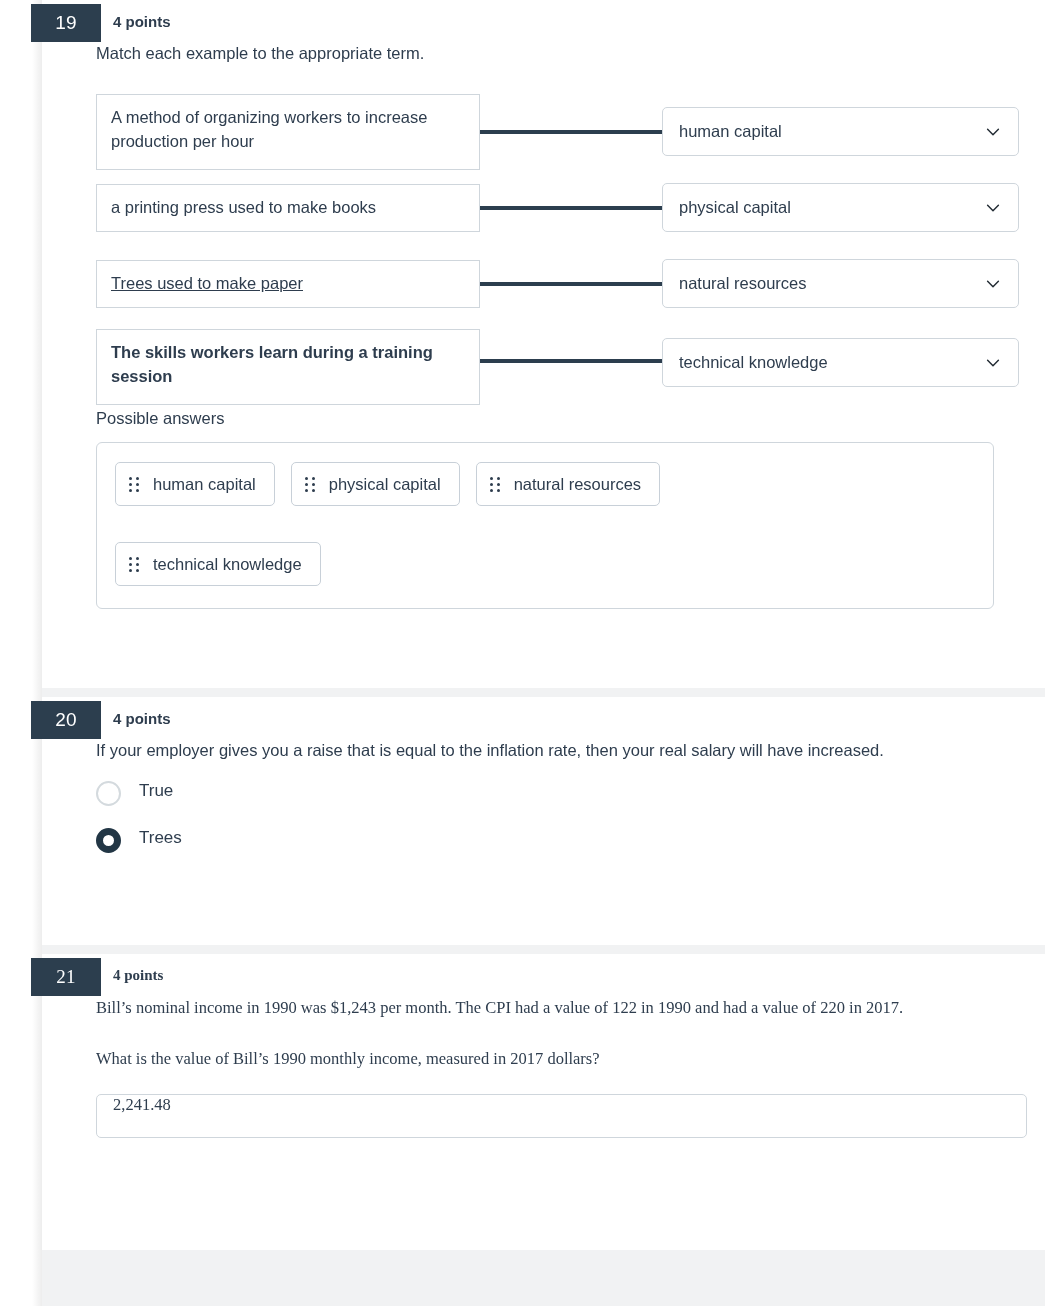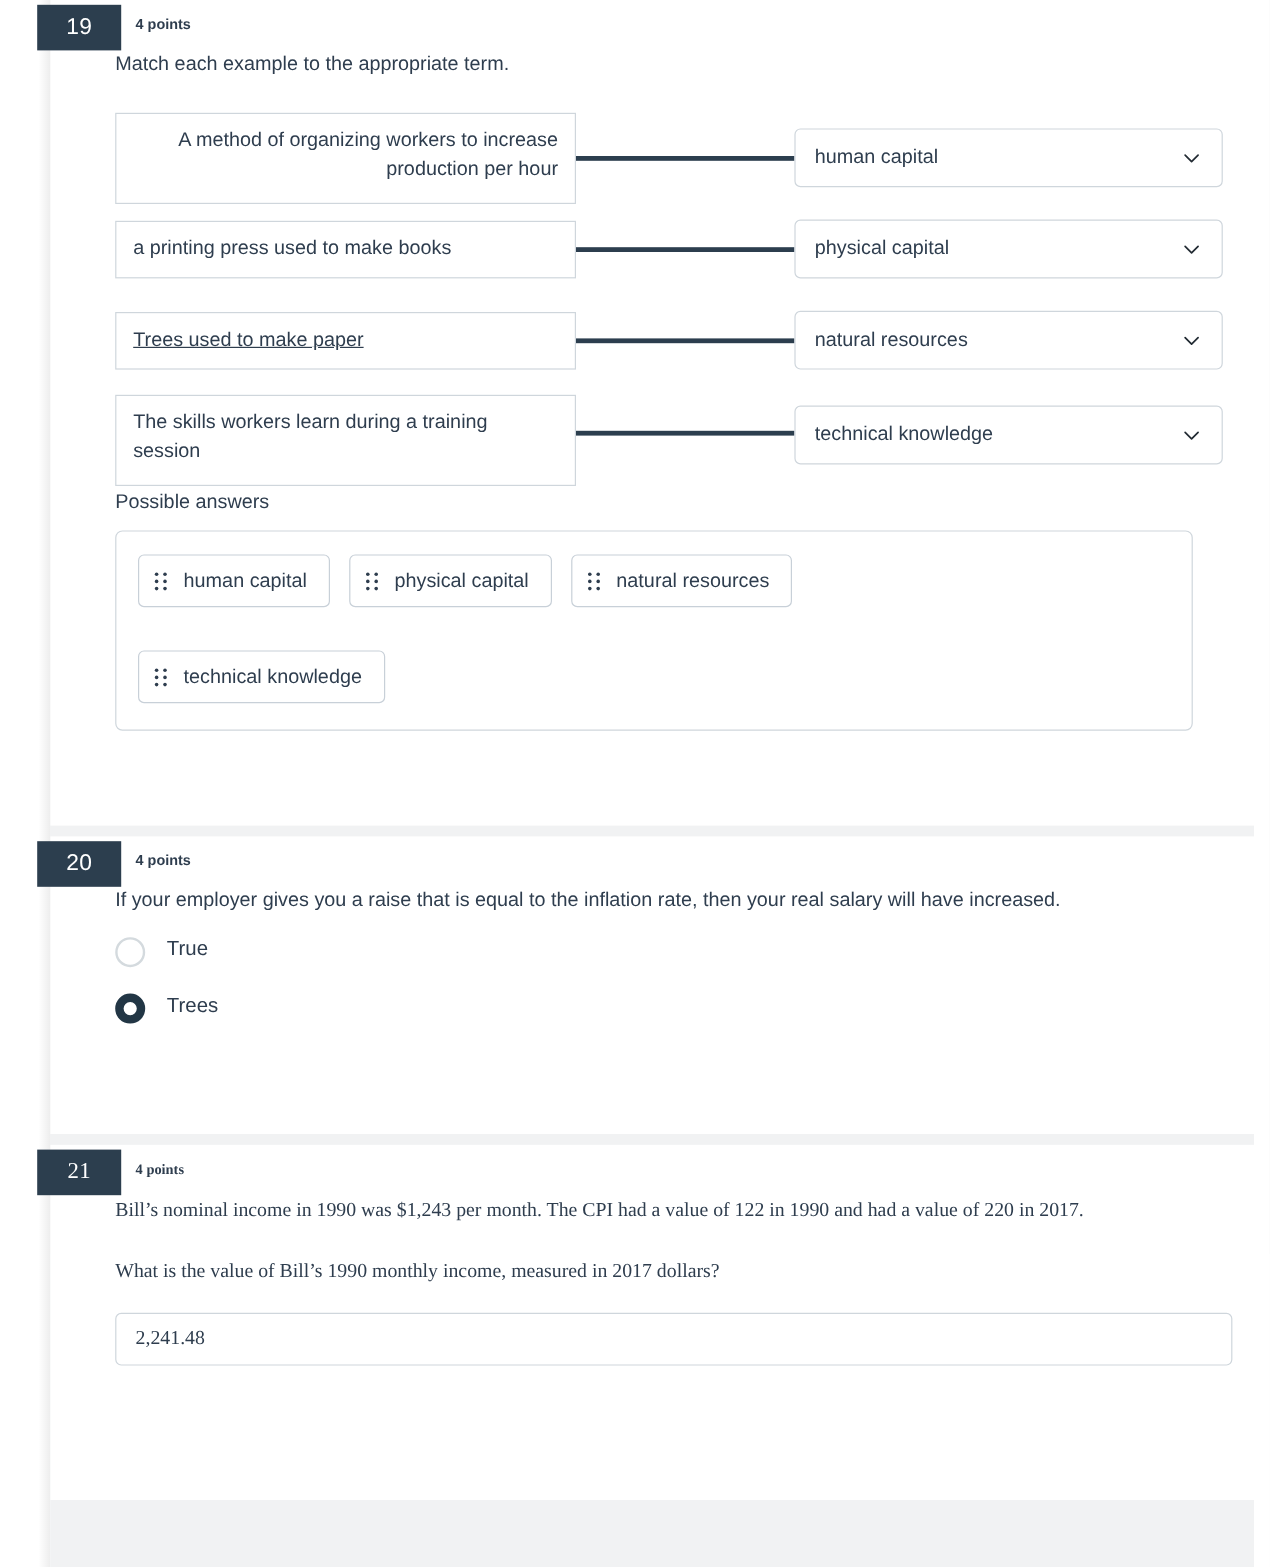--- a/index.html
+++ b/index.html
@@ -71,21 +71,21 @@
     font-size: 19px;
     display: flex;
     align-items: center;
     justify-content: center;
     letter-spacing: .3px;
   }
   .qpoints {
     position: absolute;
     left: 71px;
     top: 13px;
-    font-size: 12px;
+    font-size: 15px;
     font-weight: bold;
     color: #2e3d4e;
   }
 
   .qbody { padding: 0 0 0 54px; }
 
   .qtext {
     font-size: 16.5px;
     line-height: 1.42;
     color: #2e3d4e;
@@ -206,22 +206,22 @@
 
   
   .answer-input {
     margin-top: 23px;
     width: 931px;
     height: 44px;
     border: 1px solid #cfd6dc;
     border-radius: 5px;
     background: #ffffff;
     display: flex;
-    align-items: flex-end;
-    padding: 12px 16px;
+    align-items: flex-start;
+    padding: 0 16px;
     font-size: 16.5px;
     color: #2e3d4e;
   }
 </style>
 </head>
 <body>
 
 <div class="page">
 
   <div class="gutter-left"></div>
@@ -232,24 +232,24 @@
     <section class="qcard" style="height:688px;">
       <div class="qhead">
         <div class="qnum">19</div>
         <div class="qpoints">4 points</div>
       </div>
       <div class="qbody">
         <div class="qtext">Match each example to the appropriate term.</div>
 
         <div class="match-wrap">
 
-          <div class="prompt" style="top:0px;height:76px;text-align:right;">A method of organizing workers to increase production per hour</div>
+          <div class="prompt" style="top:0px;height:76px;">A method of organizing workers to increase production per hour</div>
           <div class="prompt" style="top:90px;height:48px;">a printing press used to make books</div>
           <div class="prompt" style="top:166px;height:48px;text-decoration:underline;">Trees used to make paper</div>
-          <div class="prompt" style="top:235px;height:76px;">The skills workers learn during a training session</div>
+          <div class="prompt" style="top:235px;height:76px;font-weight:bold;">The skills workers learn during a training session</div>
 
           <div class="connector" style="top:36px;"></div>
           <div class="connector" style="top:112px;"></div>
           <div class="connector" style="top:188px;"></div>
           <div class="connector" style="top:265px;"></div>
 
           <div class="answer-select" style="top:13px;">
             <span class="lbl">human capital</span>
             <span>
               <svg class="chev" viewBox="0 0 20 20" fill="none" stroke="#222b33" stroke-width="1.6" stroke-linecap="round" stroke-linejoin="round">

